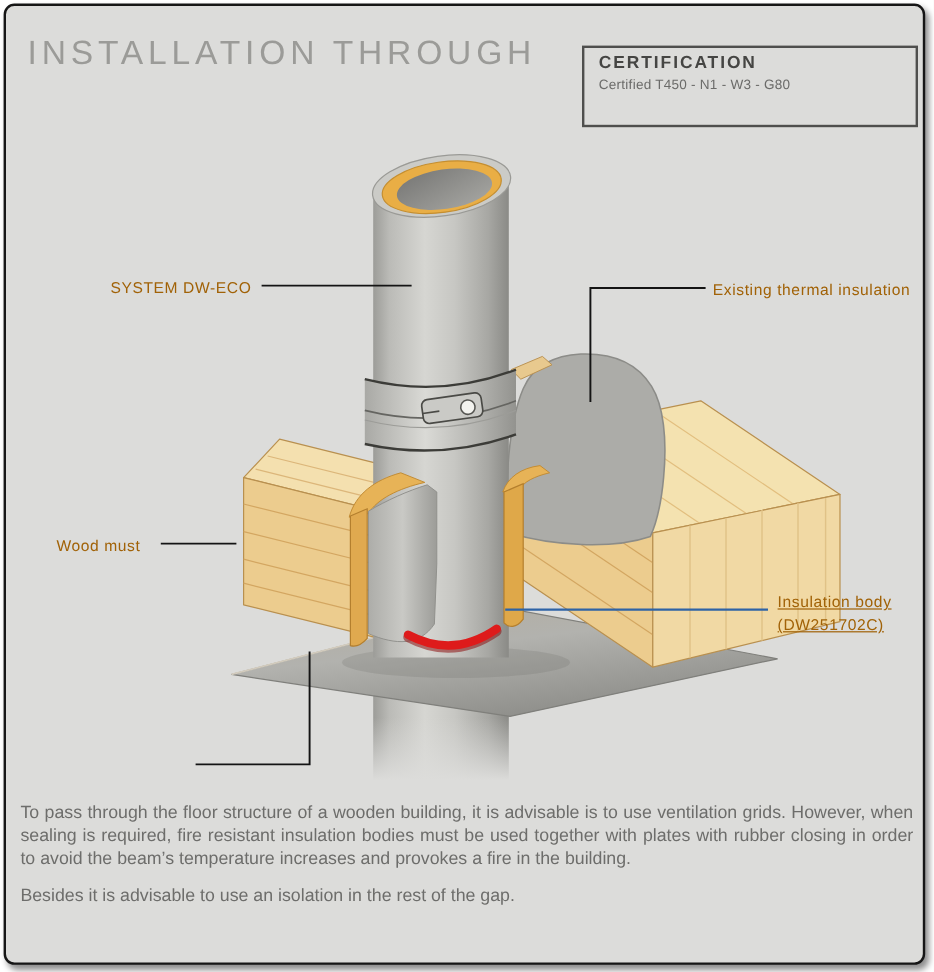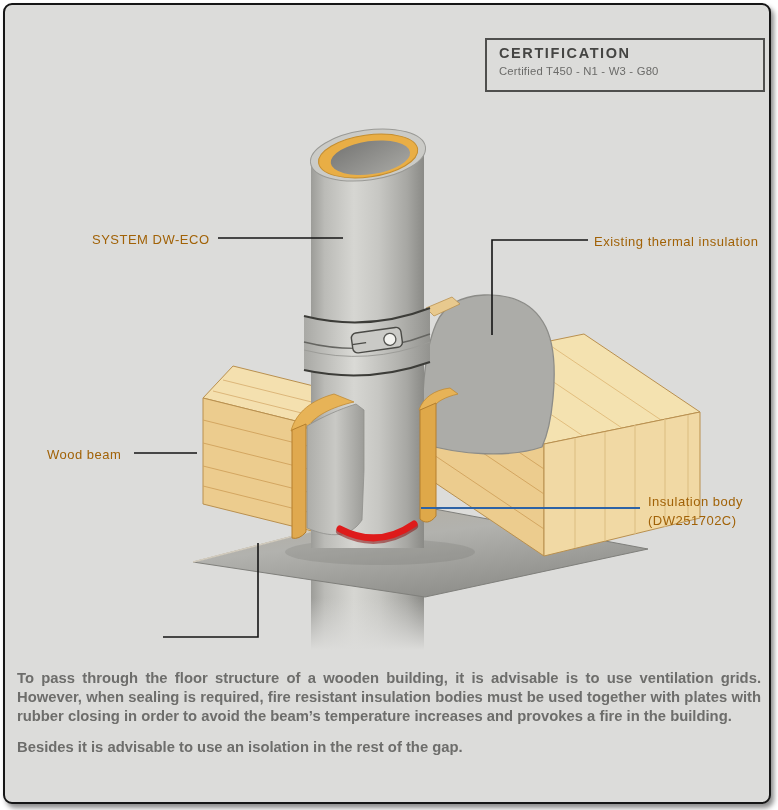--- a/index.html
+++ b/index.html
@@ -15,45 +15,46 @@
   
   .title1 {
     position:absolute; left:23px; top:28px; font-size:28px; font-weight:400;
     color:#9B9B98; letter-spacing:4px; white-space:nowrap;
   }
   .title2 {
     position:absolute; left:23px; top:67px; font-size:29px; font-weight:700;
     color:#1C5499; letter-spacing:3.5px; white-space:nowrap;
   }
   .cert {
-    position:absolute; left:485px; top:38px; width:280px; height:54px;
+    position:absolute; left:485px; top:38px; width:280px; height:68px;
     border:2px solid #4F4F4D; box-sizing:border-box; padding:5px 10px 0 12px;
   }
   .cert-title { font-size:14.5px; font-weight:700; color:#454543; letter-spacing:1.6px; margin-bottom:3px; }
   .cert-line  { font-size:11.3px; color:#6B6B69; letter-spacing:0.2px; line-height:14.5px; }
   
   .diagram { position:absolute; left:0; top:0; width:778px; height:810px; }
   .lbl {
     position:absolute; color:#a16207; font-size:13px; letter-spacing:0.5px;
     line-height:19px; white-space:nowrap;
   }
   
   .bodytext {
     position:absolute; left:17px; top:669px; width:744px;
     color:#6D6D6B; font-size:14.8px; line-height:18.8px; text-align:justify;
   }
-  .bodytext p { margin:0;font-weight:bold; }
+  .bodytext p { margin:0; }
   .bodytext p + p { margin-top:13px; text-align:left; }
 </style>
 </head>
 <body>
 
 <div class="stage">
   <div class="page-frame"></div>
 
+  <div class="title1">INSTALLATION THROUGH</div>
 
   <div class="cert">
     <div class="cert-title">CERTIFICATION</div>
     <div class="cert-line">Certified T450 - N1 - W3 - G80</div>
   </div>
 
   <svg class="diagram" viewBox="0 0 778 810" xmlns="http://www.w3.org/2000/svg">
     <defs>
       <linearGradient id="pipeGrad" x1="0" y1="0" x2="1" y2="0">
         <stop offset="0" stop-color="#9C9C98"></stop>
@@ -173,22 +174,22 @@
       <path d="M218,238 H343"></path>
       <path d="M588,240 H492 V335"></path>
       <path d="M134,453 H197"></path>
       <path d="M163,637 H258 V543"></path>
     </g>
     <path d="M640,508 H421" stroke="#2E63A6" stroke-width="2" fill="none"></path>
   </svg>
 
   <div class="lbl" style="left:92px;  top:230px;">SYSTEM DW-ECO</div>
   <div class="lbl" style="left:594px; top:232px;">Existing thermal insulation</div>
-  <div class="lbl" style="left:47px;  top:445px;">Wood beam</div>
-  <div class="lbl" style="left:648px; top:492px;">
+  <div class="lbl" style="left:47px;  top:445px;">Wood must</div>
+  <div class="lbl" style="left:648px; top:492px;text-decoration:underline;">
     <div>Insulation body</div>
     <div>(DW251702C)</div>
   </div>
 
   <div class="bodytext">
     <p>To pass through the floor structure of a wooden building, it is advisable is to use ventilation grids. However, when sealing is required, fire resistant insulation bodies must be used together with plates with rubber closing in order to avoid the beam’s temperature increases and provokes a fire in the building.</p>
     <p>Besides it is advisable to use an isolation in the rest of the gap.</p>
   </div>
 </div>
 

